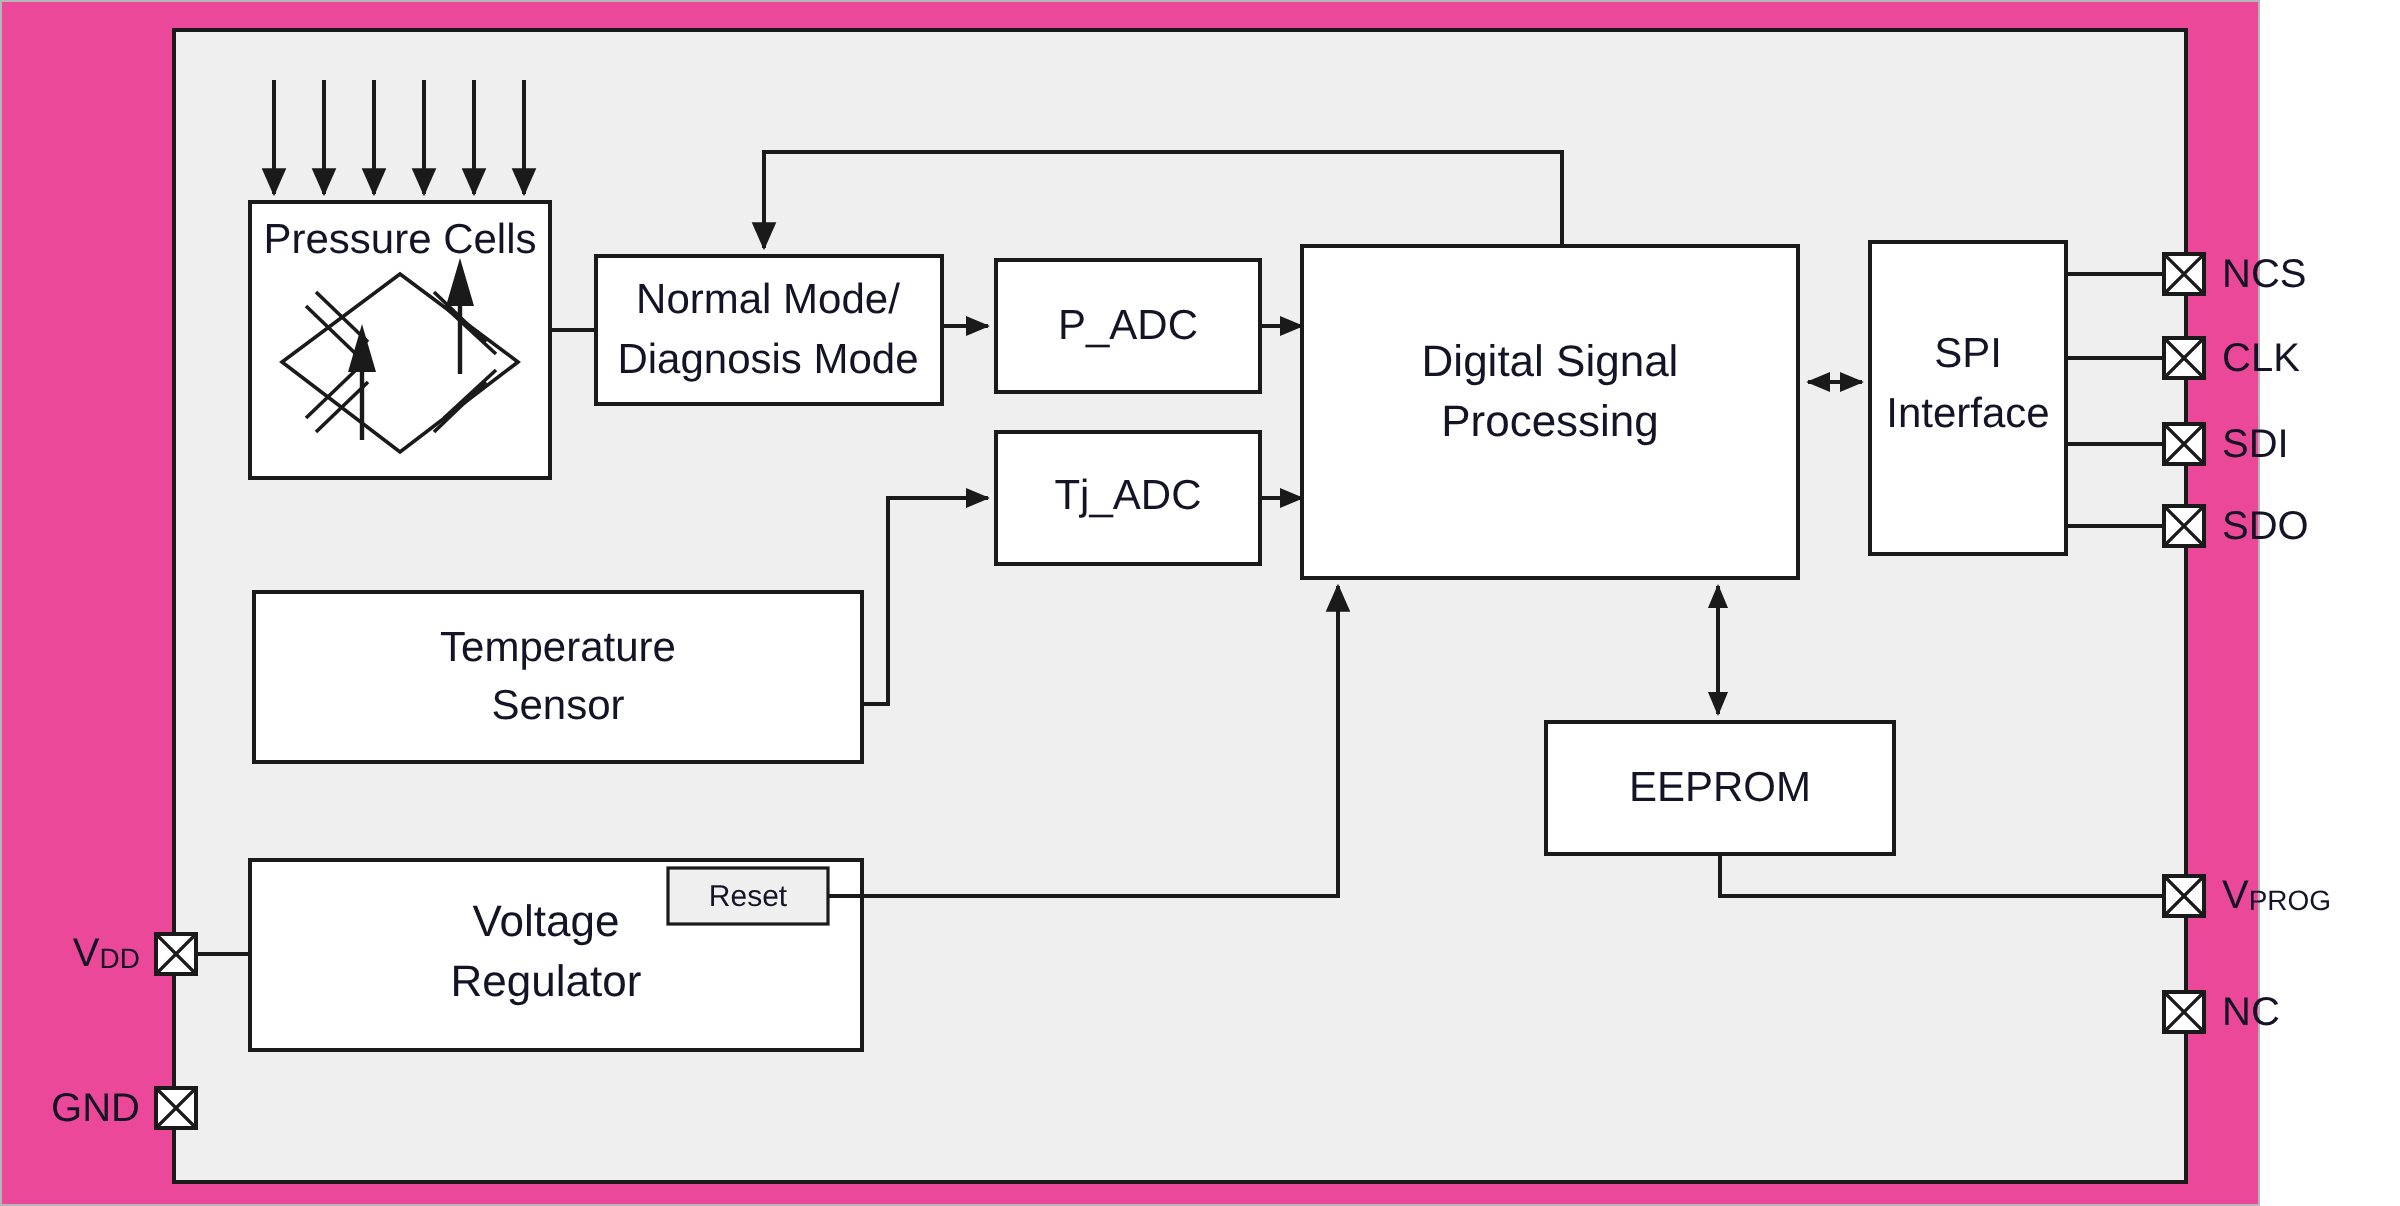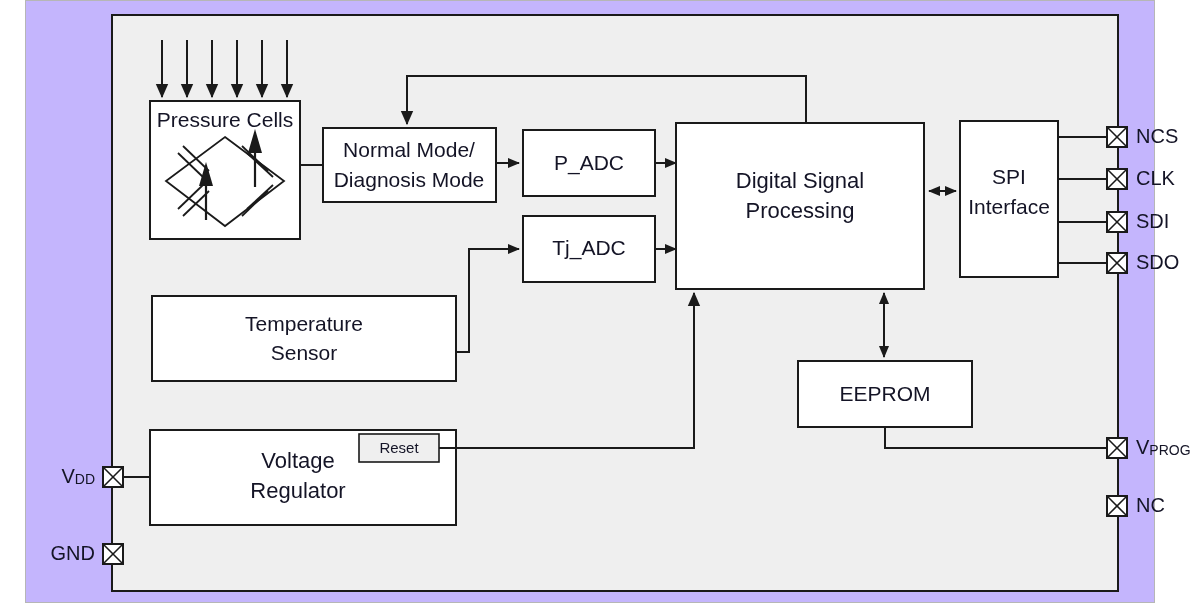--- a/index.html
+++ b/index.html
@@ -2,21 +2,21 @@
 <html><head>
 <meta charset="utf-8">
 <style>
   html,body{margin:0;padding:0;background:#ffffff;}
   body{
     width:1200px;height:603px;
     font-family:"Liberation Sans", sans-serif;
     overflow:hidden;
     position:relative;
   }
-  #root{position:relative;width:1130px;height:603px;box-sizing:border-box;border:1px solid #b6b6b6;background:#c4b5fd;margin-left:25px;}
+  #root{position:relative;width:1130px;height:603px;box-sizing:border-box;border:1px solid #b6b6b6;background:#ec4899;}
   svg#diagram{position:absolute;left:0;top:0;width:1200px;height:603px;display:block;}
   .blk-text{
     font-family:"Liberation Sans", sans-serif;
     fill:#141426;
     text-anchor:middle;
     dominant-baseline:middle;
   }
   .t22{font-size:22px;}
   .t21{font-size:21px;}
   .t15{font-size:15px;}

